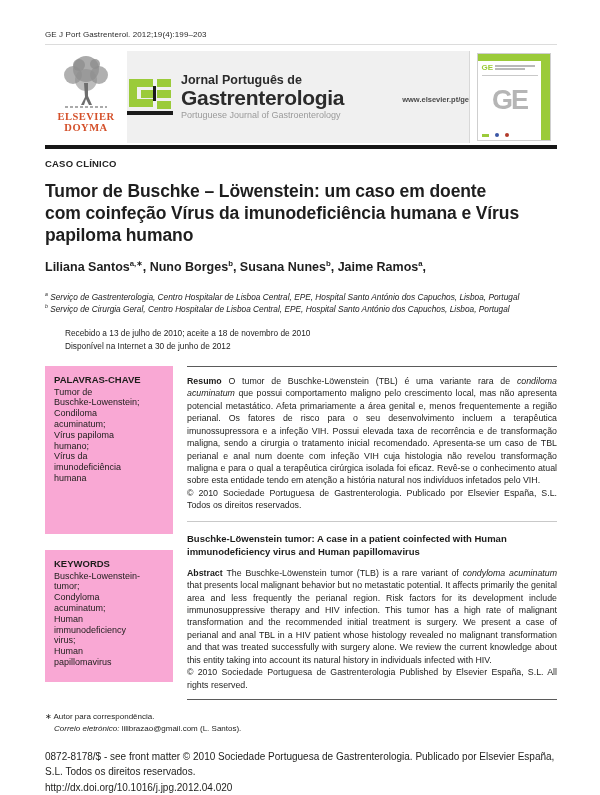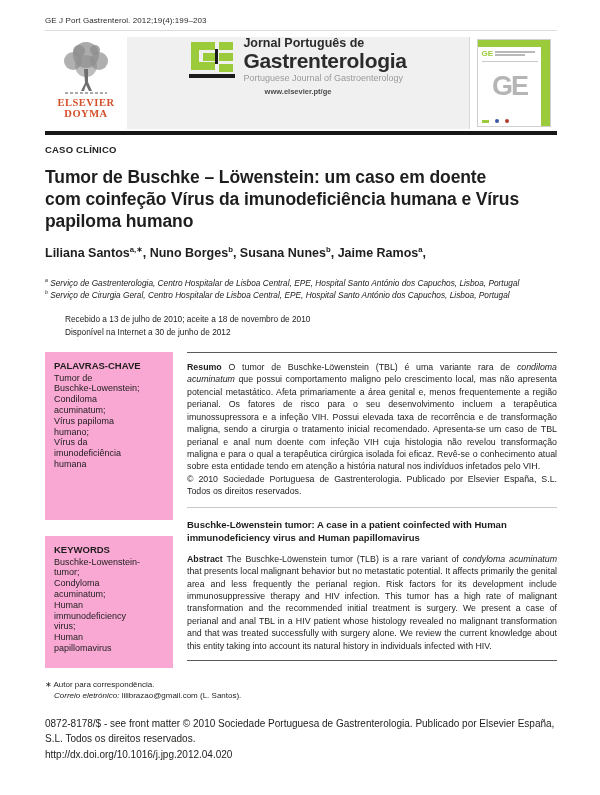--- a/index.html
+++ b/index.html
@@ -4,31 +4,31 @@
 <style>
   * { margin:0; padding:0; box-sizing:border-box; }
   html,body { background:#ffffff; }
   body {
     width:600px; height:795px;
     font-family:"Liberation Sans","DejaVu Sans",sans-serif;
     color:#1d1d1b;
     position:relative;
     overflow:hidden;
   }
-  .page { padding:16px 43px 0 45px; }
+  .page { padding:30px 43px 0 45px; }
 
   
   .citation { font-size:8px; color:#2a2a2a; letter-spacing:.1px; }
   .citation-rule { border-bottom:1px solid #dcdcdc; margin-top:5px; }
 
   
   .banner { display:flex; margin-top:6px; height:92px; }
   .pub-col { width:82px; background:#fff; display:flex; flex-direction:column; align-items:center; justify-content:flex-start; padding-top:2px; }
   .pub-name { font-family:"Liberation Serif","DejaVu Serif",serif; font-weight:700; color:#d4502a; font-size:10.5px; line-height:1.05; text-align:center; letter-spacing:.5px; }
-  .center-col { flex:1; background:#f0f0f0; display:flex; flex-direction:column; align-items:center; justify-content:flex-start; }
+  .center-col { flex:1; background:#f0f0f0; display:flex; align-items:center; justify-content:space-between; }
   .brand-row { display:flex; align-items:center; gap:8px; }
   .brand-text {}
   .jname1 { font-size:12.5px; font-weight:700; color:#2b2b2b; line-height:1.05; }
   .jname2 { font-size:21px; font-weight:700; color:#2b2b2b; line-height:1.0; letter-spacing:-.3px; }
   .jname-en { font-size:9px; color:#9a9a9a; margin-top:2px; }
   .jsite { font-size:7.5px; font-weight:700; color:#4b4b4b; margin-top:4px; }
   .cover-col { width:88px; background:#fff; border-left:1px solid #d8d8d8; display:flex; align-items:center; justify-content:center; }
   .cover { width:74px; height:88px; position:relative; background:#fff; border:1px solid #cfcfcf; overflow:hidden; }
   .cover-topbar { position:absolute; top:0; left:0; right:0; height:7px; }
   .cover-sidebar { position:absolute; top:0; right:0; bottom:0; width:9px; }
@@ -207,20 +207,21 @@
       </div>
     </div>
 
     <div class="abs-col">
       <div class="abs-top-rule"></div>
       <p class="abs-par"><span style="font-weight: 700;">Resumo</span><span>  O tumor de Buschke-Löwenstein (TBL) é uma variante rara de </span><span style="font-style: italic;">condiloma acuminatum</span><span> que possui comportamento maligno pelo crescimento local, mas não apresenta potencial metastático. Afeta primariamente a área genital e, menos frequentemente a região perianal. Os fatores de risco para o seu desenvolvimento incluem a terapêutica imunossupressora e a infeção VIH. Possui elevada taxa de recorrência e de transformação maligna, sendo a cirurgia o tratamento inicial recomendado. Apresenta-se um caso de TBL perianal e anal num doente com infeção VIH cuja histologia não revelou transformação maligna e para o qual a terapêutica cirúrgica isolada foi eficaz. Revê-se o conhecimento atual sobre esta entidade tendo em atenção a história natural nos indivíduos infetados pelo VIH.</span></p>
       <p class="abs-copy">© 2010 Sociedade Portuguesa de Gastrenterologia. Publicado por Elsevier España, S.L. Todos os direitos reservados.</p>
       <div class="mid-rule"></div>
       <div class="en-heading">Buschke-Löwenstein tumor: A case in a patient coinfected with Human immunodeficiency virus and Human papillomavirus</div>
       <p class="abs-par"><span style="font-weight: 700;">Abstract</span><span>  The Buschke-Löwenstein tumor (TLB) is a rare variant of </span><span style="font-style: italic;">condyloma acuminatum</span><span> that presents local malignant behavior but no metastatic potential. It affects primarily the genital area and less frequently the perianal region. Risk factors for its development include immunosuppressive therapy and HIV infection. This tumor has a high rate of malignant transformation and the recommended initial treatment is surgery. We present a case of perianal and anal TBL in a HIV patient whose histology revealed no malignant transformation and that was treated successfully with surgery alone. We review the current knowledge about this entity taking into account its natural history in individuals infected with HIV.</span></p>
+      <p class="abs-copy">© 2010 Sociedade Portuguesa de Gastrenterologia Published by Elsevier España, S.L. All rights reserved.</p>
       <div class="abs-bottom-rule"></div>
     </div>
   </div>
 
   <div class="footnote">
     <div class="l1">∗ Autor para correspondência.</div>
     <div class="l2">
       <span class="fn-label">Correio eletrónico:</span>
       <span>lilibrazao@gmail.com</span><span> (L. Santos).</span>
     </div>

